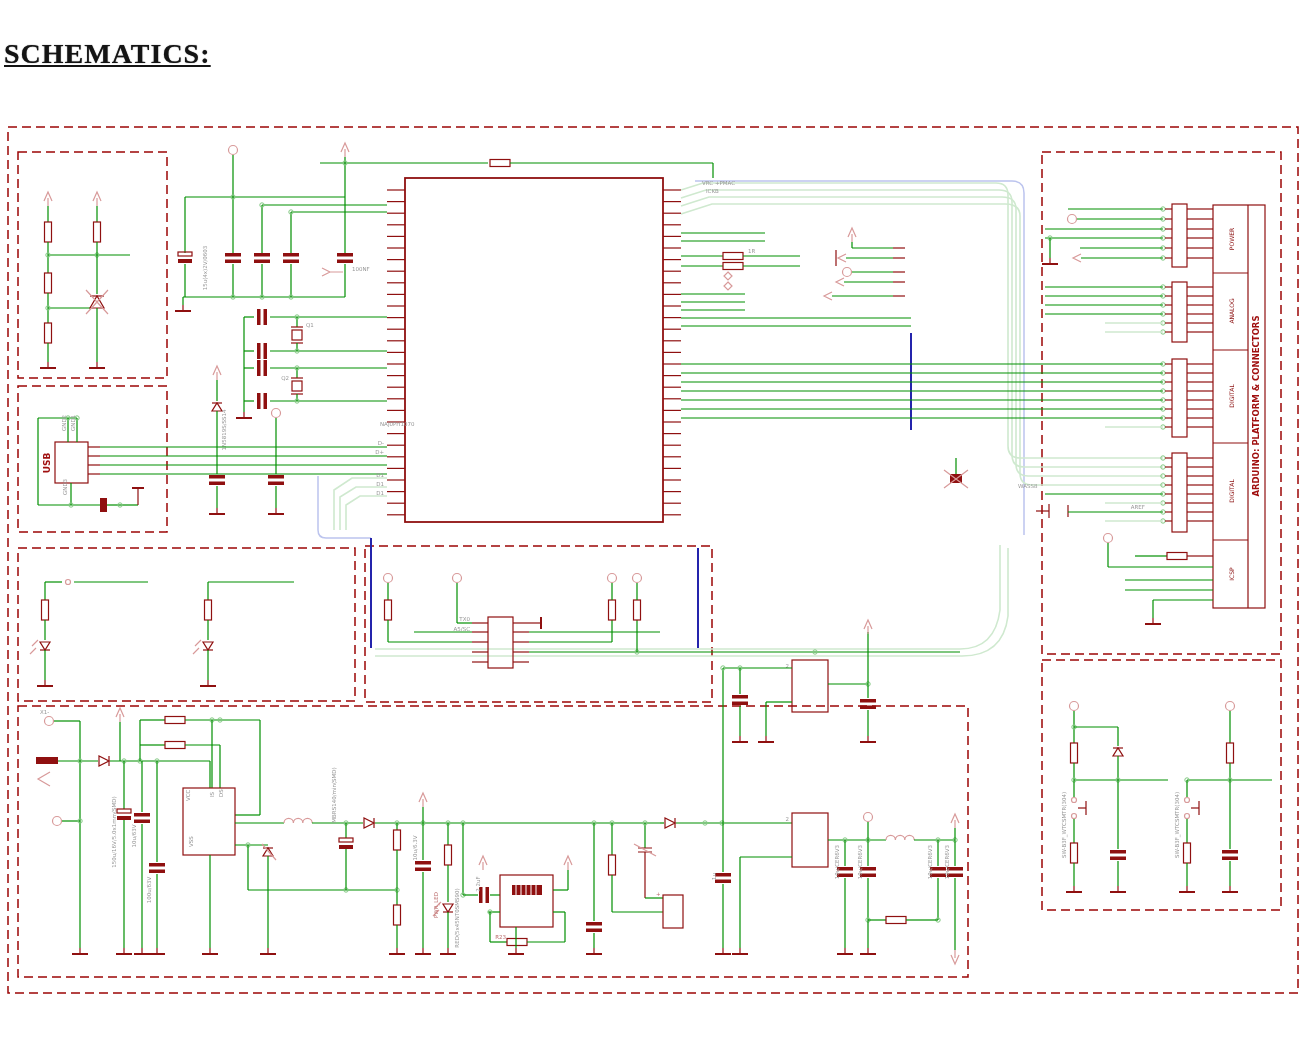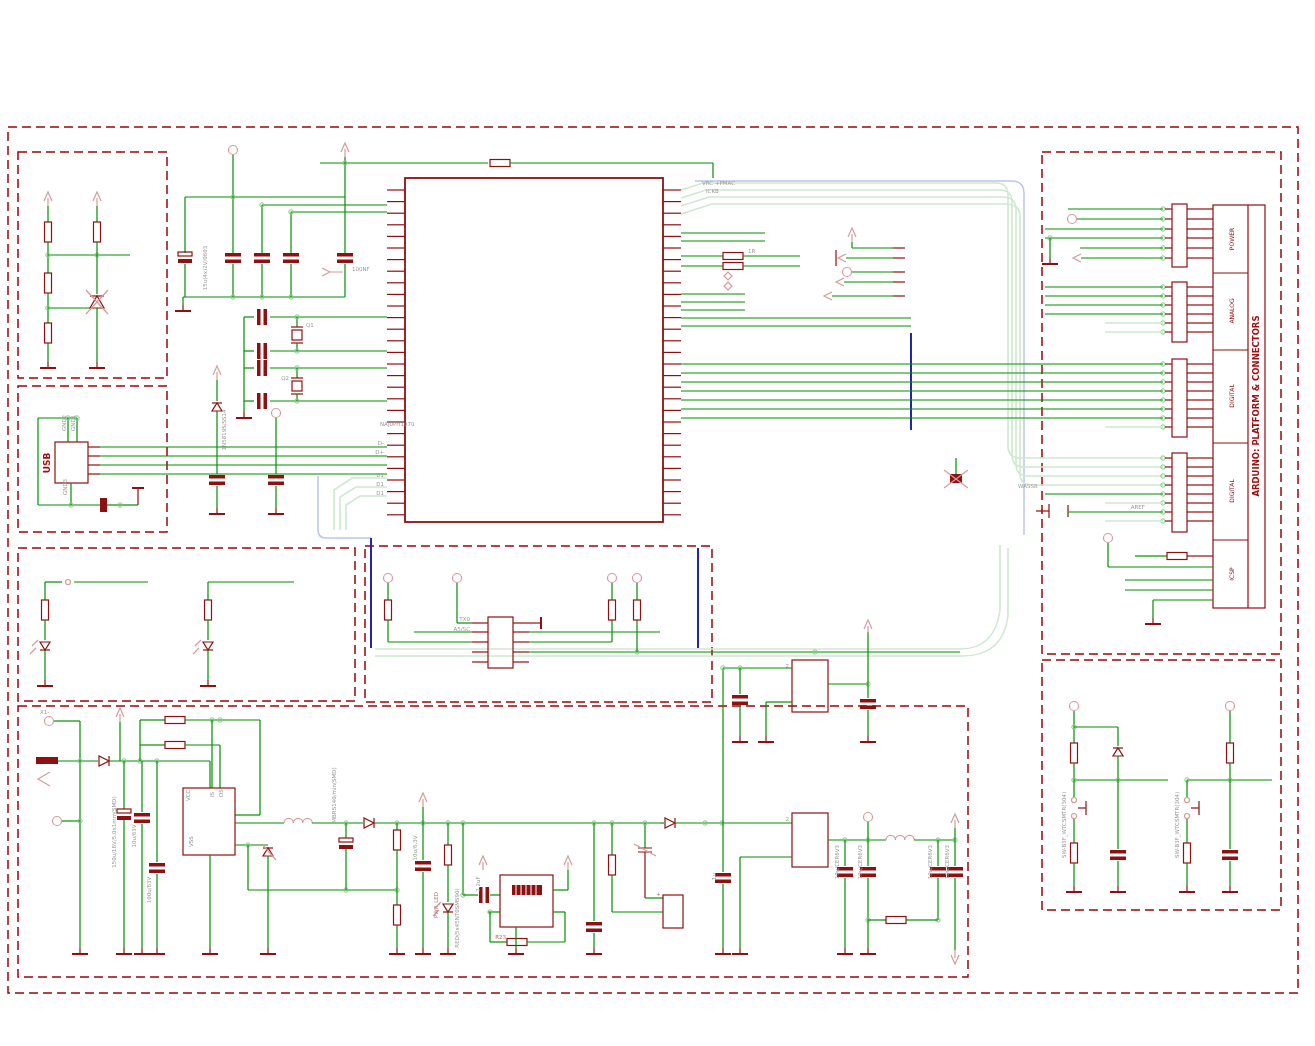--- a/index.html
+++ b/index.html
@@ -22,20 +22,21 @@
   .t1{font:5.5px "DejaVu Sans",sans-serif;fill:#979797}
   .t2{font:5.5px "DejaVu Sans",sans-serif;fill:#b96a6a}
   .tr{font:bold 9px "DejaVu Sans",sans-serif;fill:#a01010}
   .ts{font:6px "DejaVu Sans",sans-serif;fill:#8c1212}
   .th{font:bold 8.5px "DejaVu Sans",sans-serif;fill:#a01010}
 </style>
 </head>
 <body>
 
 <div id="page">
+  <div id="doc-title">SCHEMATICS:</div>
 
   <svg width="1315" height="1046" viewBox="0 0 1315 1046">
     <defs>
       <g id="gnd">
           <line x1="0" y1="0" x2="0" y2="6" class="c"></line>
           <line x1="-8" y1="6" x2="8" y2="6" class="c2"></line>
         </g>
       <g id="pwr">
           <path d="M0,14 L0,6 M-4,9 L0,0 L4,9" class="pale"></path>
         </g>

